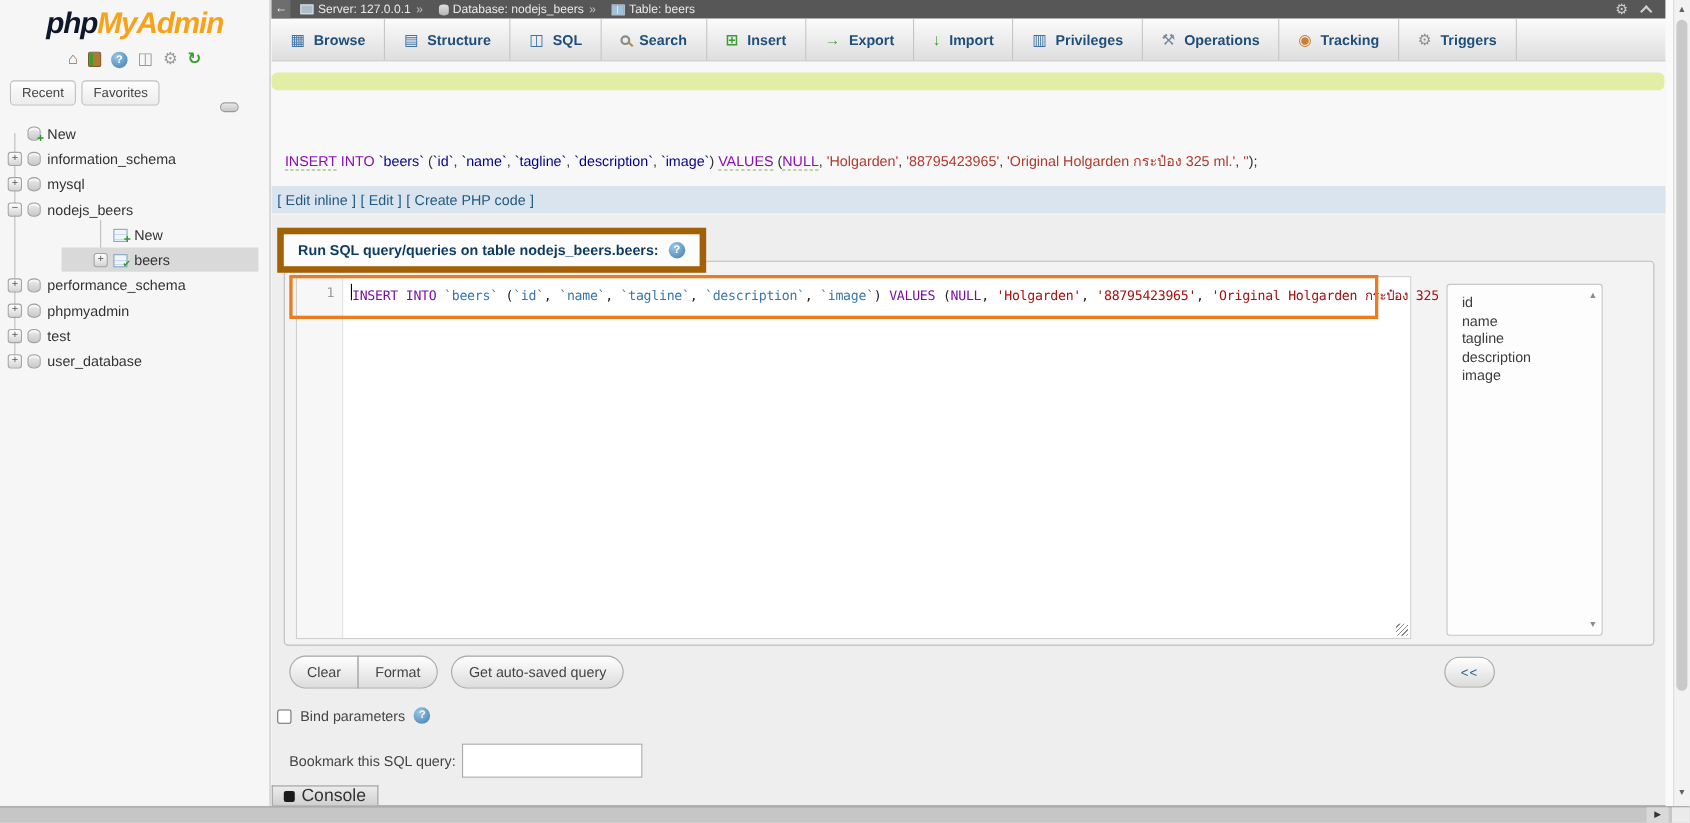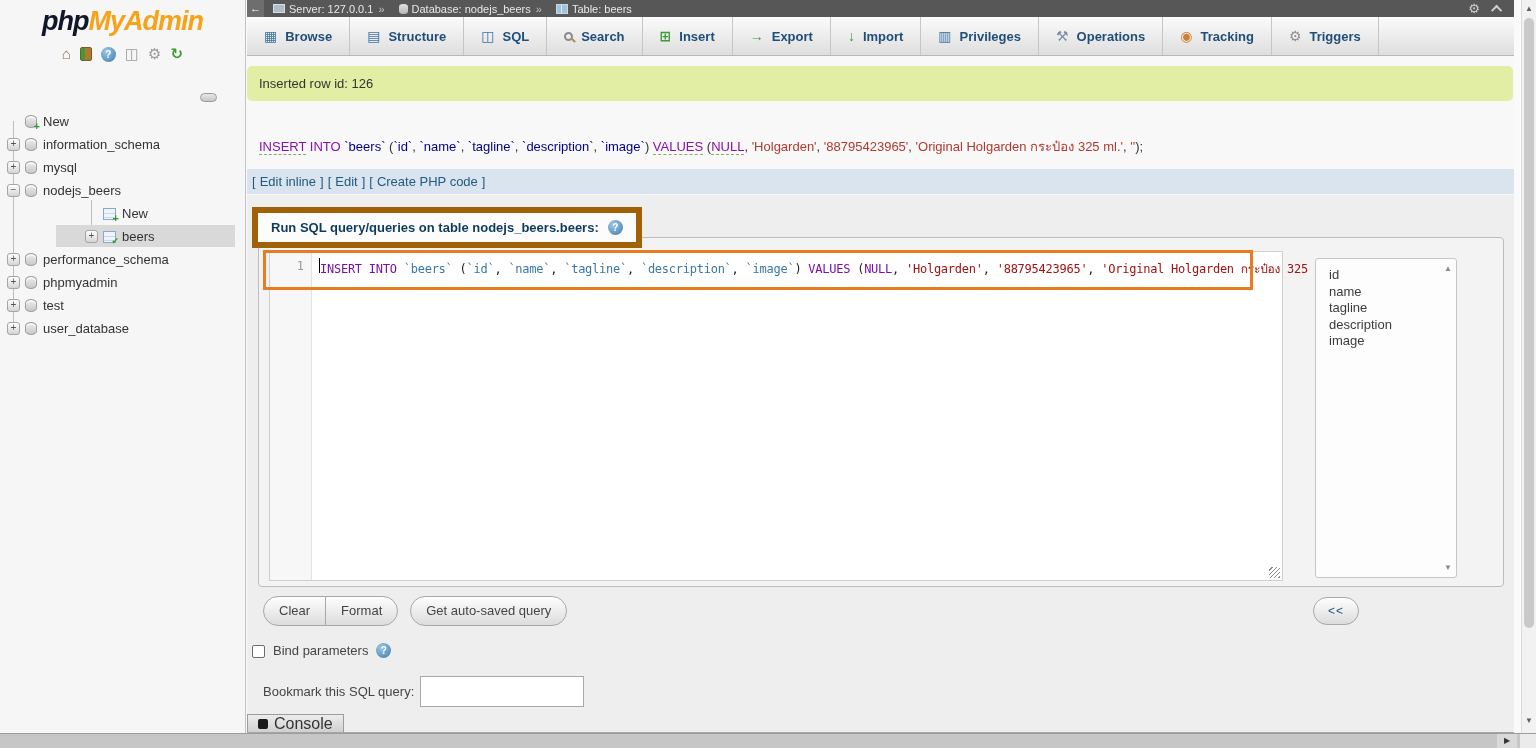--- a/index.html
+++ b/index.html
@@ -155,20 +155,24 @@
 <div id="sidebar">
   <div class="logo"><span class="php">php</span><span class="ma">MyAdmin</span></div>
   <div class="side-icons">
     <span class="sic ic-home">⌂</span>
     <span class="ic-door"></span>
     <span class="ic-q">?</span>
     <span class="sic ic-doc">◫</span>
     <span class="sic ic-gear">⚙</span>
     <span class="sic ic-refresh">↻</span>
   </div>
+  <div class="side-tabs">
+    <span class="side-tab">Recent</span>
+    <span class="side-tab">Favorites</span>
+  </div>
   <span class="unlink"></span>
 
   <div class="tree">
     <span class="cline"></span>
     <div class="titem l1">
       <span class="exp hid"></span>
       <span class="tico db-ic plus"></span>
       <span>New</span>
     </div>
     <div class="titem l1">
@@ -280,21 +284,20 @@
   <div class="tab">
       <span class="tg g-gray">⚙</span>
       <span>Triggers</span>
     </div>
 </div>
 
 <div id="content">
   <div class="topband"></div>
 
   <div class="success">
-    <div>Inserted row id: 126</div>
   </div>
 
   <div class="sqlpreview preview"><span class="tk-kw u">INSERT</span><span class="tk-pl"> </span><span class="tk-kw">INTO</span><span class="tk-pl"> </span><span class="tk-id">`beers`</span><span class="tk-pl"> (</span><span class="tk-id">`id`</span><span class="tk-pl">, </span><span class="tk-id">`name`</span><span class="tk-pl">, </span><span class="tk-id">`tagline`</span><span class="tk-pl">, </span><span class="tk-id">`description`</span><span class="tk-pl">, </span><span class="tk-id">`image`</span><span class="tk-pl">) </span><span class="tk-kw u">VALUES</span><span class="tk-pl"> (</span><span class="tk-kw u">NULL</span><span class="tk-pl">, </span><span class="tk-str">'Holgarden'</span><span class="tk-pl">, </span><span class="tk-str">'88795423965'</span><span class="tk-pl">, </span><span class="tk-str">'Original Holgarden กระป๋อง 325 ml.'</span><span class="tk-pl">, </span><span class="tk-str">''</span><span class="tk-pl">);</span></div>
 
   <div class="editbar">
     <span>[</span>
       <a>Edit inline</a>
       <span>]</span>
     <span>[</span>
       <a>Edit</a>

